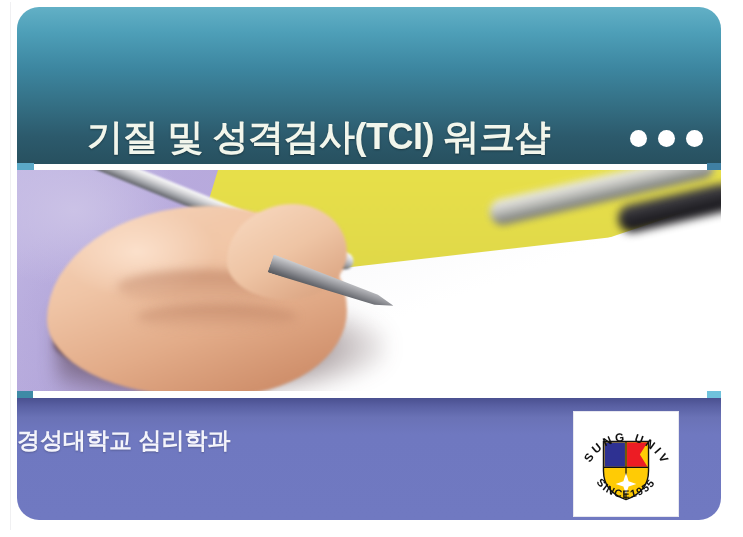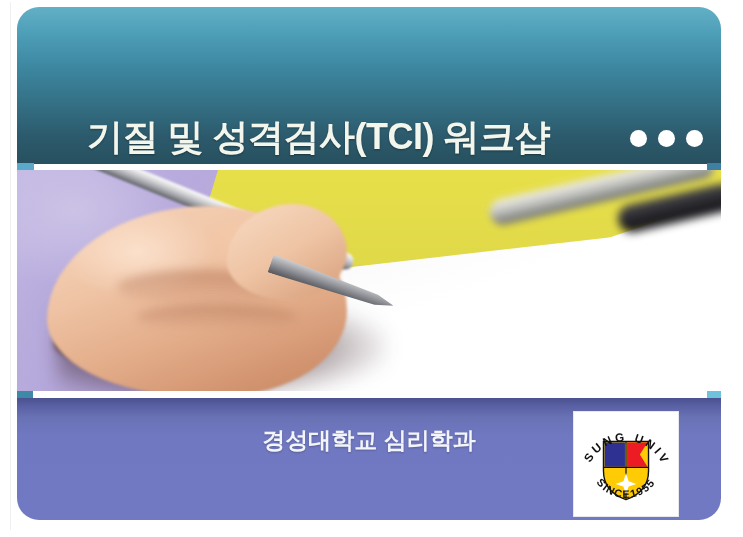--- a/index.html
+++ b/index.html
@@ -290,21 +290,21 @@
         #5a61a4 7%,
         #6a72b6 16%,
         #6f78c0 30%,
         #7079c1 100%);
   }
   .footer-text {
     position: absolute;
     left: 0;
     right: 0;
     top: 24px;
-    text-align: center;
+    text-align: left;
     color: #f4f4fb;
     font-size: 23px;
     font-weight: 600;
     line-height: 1.62;
     text-shadow: 0 1px 2px rgba(0,0,0,0.22);
   }
   .footer-text .line2 {
     letter-spacing: 5px;
   }
 

